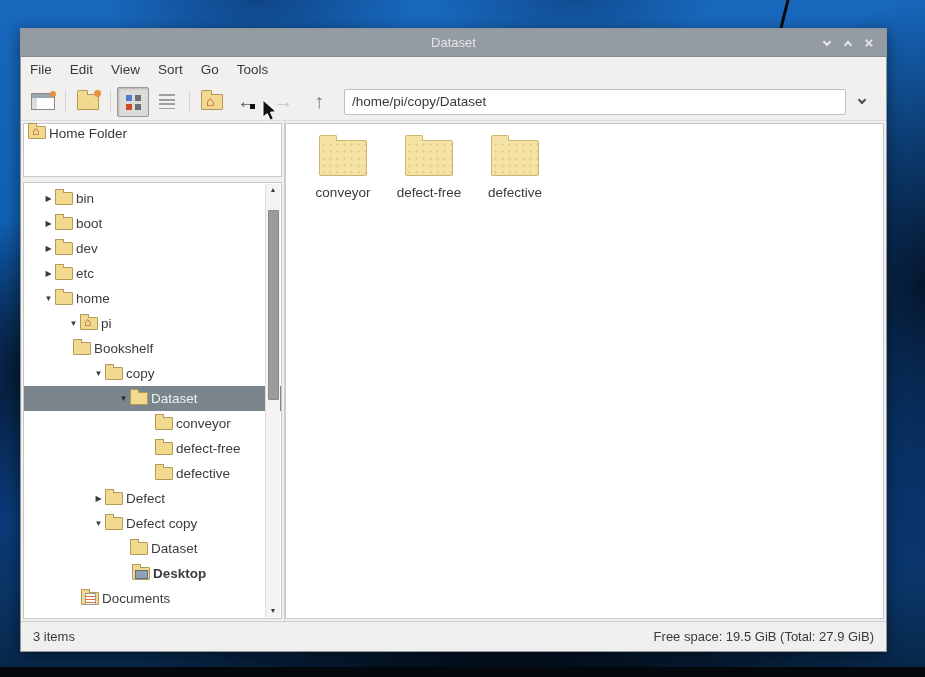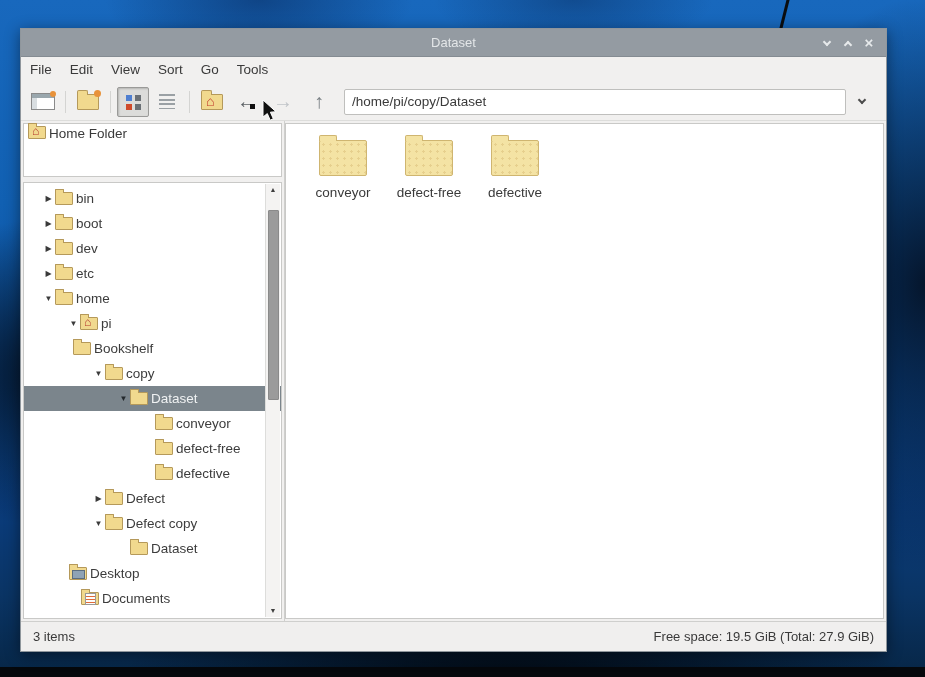--- a/index.html
+++ b/index.html
@@ -290,21 +290,21 @@
                 <span class="tree-icon ic-folder"></span>
                 <span class="tree-label">Defect copy</span>
               </div>
 
               <div class="tree-row" style="padding-left: 93px;">
                 <span class="expander"></span>
                 <span class="tree-icon ic-folder"></span>
                 <span class="tree-label">Dataset</span>
               </div>
 
-              <div class="tree-row" style="padding-left: 32px;">
+              <div class="tree-row" style="padding-left: 95px; font-weight: bold;">
                 <span class="expander"></span>
                 <span class="tree-icon ic-desktop-folder"></span>
                 <span class="tree-label">Desktop</span>
               </div>
 
               <div class="tree-row" style="padding-left: 44px;">
                 <span class="expander"></span>
                 <span class="tree-icon ic-documents-folder"></span>
                 <span class="tree-label">Documents</span>
               </div>

